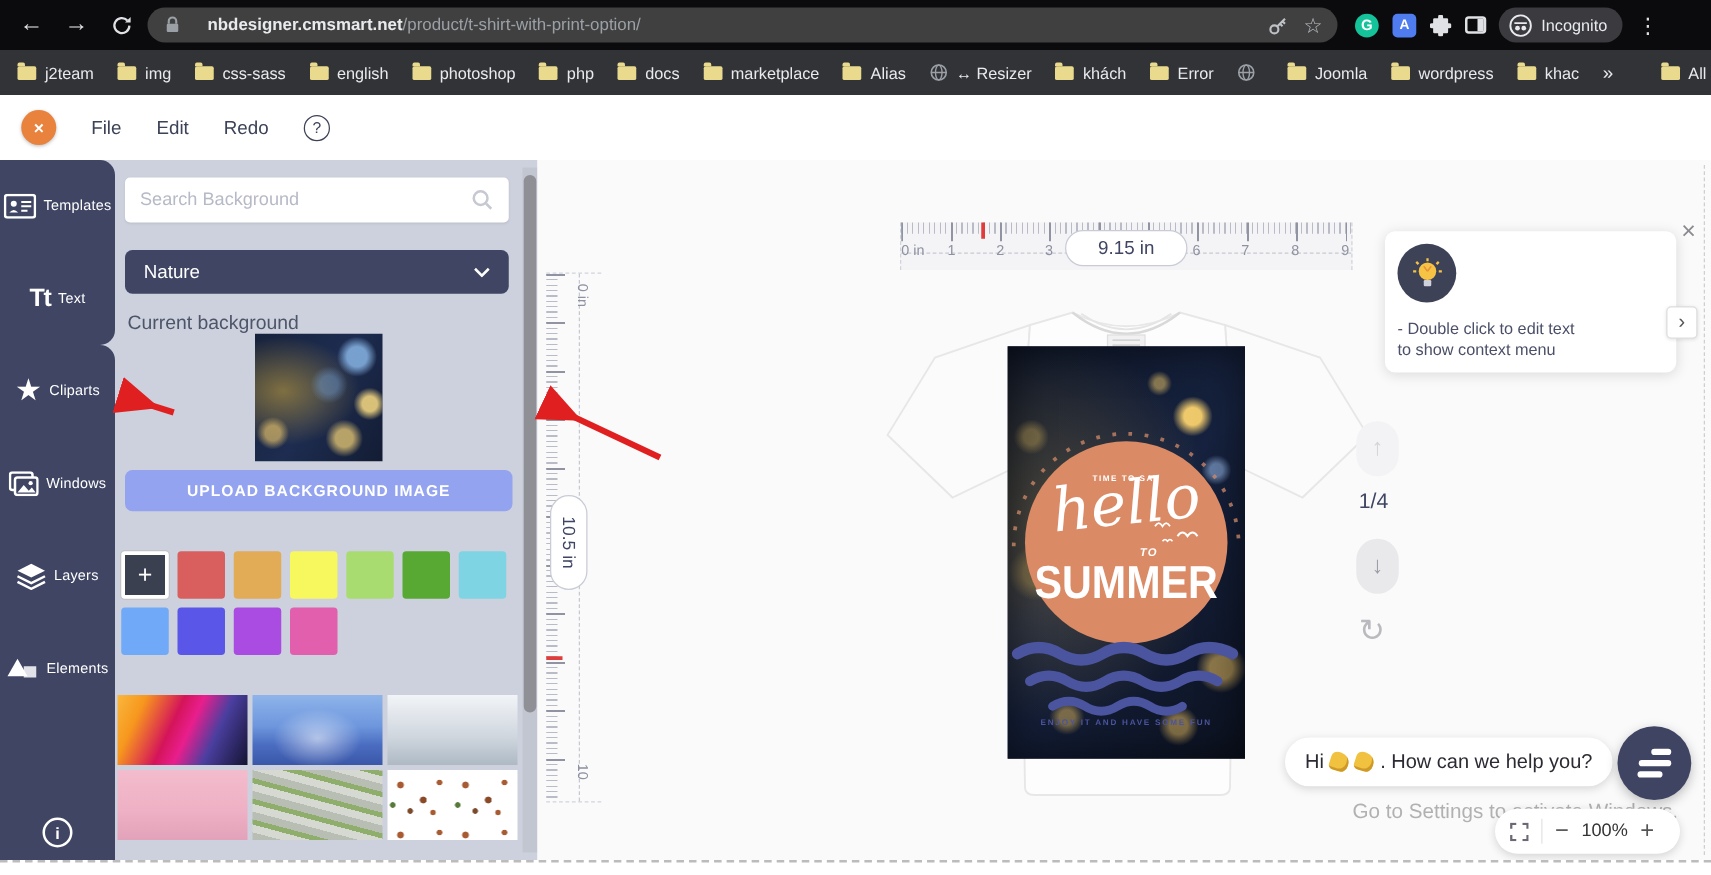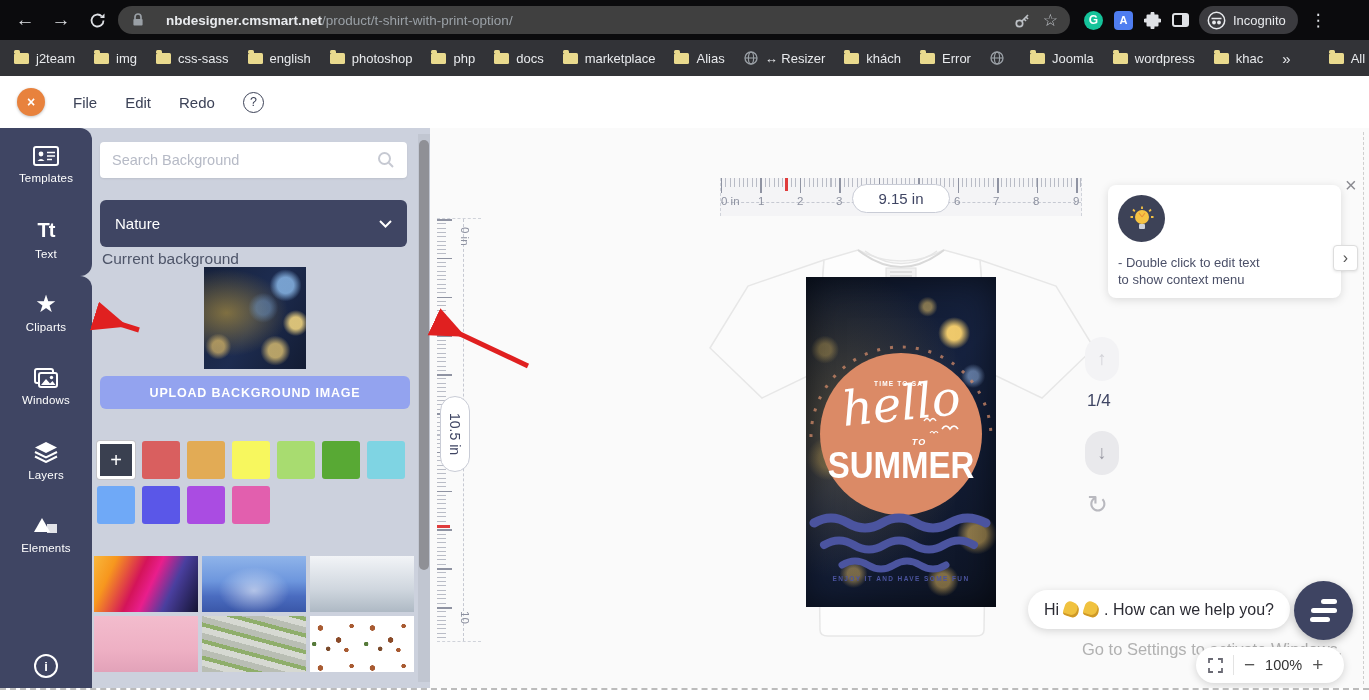--- a/index.html
+++ b/index.html
@@ -55,38 +55,38 @@
     border-radius:4px; display:flex; align-items:center; justify-content:center; }
   .process-btn { position:absolute; left:1254px; top:85px; width:104px; height:38px; background:#3e4462;
     border-radius:4px; color:#fff; font-size:15px; display:flex; align-items:center; justify-content:center; gap:8px; }
 
   
   .sidebar { position:absolute; left:0; top:128px; width:92px; height:560px; background:#ccd1dd;
     display:flex; flex-direction:column; }
   .sb-block { background:#3f4563; display:flex; flex-direction:column; }
   .sb-block.top { border-radius:0 12px 12px 0; height:148px; }
   .sb-block.bottom { border-radius:0 12px 0 0; flex:1; }
-  .sb-item { height:74px; display:flex; flex-direction:column; align-items:center; justify-content:center;
+  .sb-item { height:74px; display:flex; flex-direction:row; align-items:center; justify-content:center;
     gap:6px; color:#fff; }
   .sb-item .sb-label { font-size:11.5px; letter-spacing:.2px; }
   .sb-item.active { color:#3f4563; height:74px; }
   .sb-info { margin-top:auto; margin-bottom:10px; display:flex; justify-content:center; }
   .info-circle { width:24px; height:24px; border-radius:50%; border:2px solid #fff; color:#fff;
     display:flex; align-items:center; justify-content:center; font-size:13px; font-weight:bold; }
   .tt-glyph { font-size:20px; font-weight:bold; color:#fff; letter-spacing:-1px; }
   .star-glyph { font-size:24px; line-height:22px; color:#fff; }
 
   
   .left-panel { position:absolute; left:92px; top:128px; width:338px; height:560px; background:#ccd1dd; }
   .search-box { position:absolute; left:8px; top:14px; width:307px; height:36px; background:#fff;
     border-radius:4px; display:flex; align-items:center; padding:0 12px; box-shadow:0 1px 2px rgba(0,0,0,.08); }
   .search-box input { border:none; outline:none; flex:1; font-size:14.5px; color:#555;
     font-family:"Liberation Sans",sans-serif; background:transparent; }
   .search-box input::placeholder { color:#b6bac6; }
-  .cat-dd { position:absolute; left:8px; top:72px; width:307px; height:47px; background:#3f4563;
+  .cat-dd { position:absolute; left:8px; top:72px; width:307px; height:35px; background:#3f4563;
     border-radius:6px; display:flex; align-items:center; justify-content:space-between; padding:0 15px;
     color:#fff; font-size:15px;gap:20px; }
   .cur-label { position:absolute; left:10px; top:122px; color:#4e5569; font-size:15.5px; }
   .cur-thumb { position:absolute; left:112px; top:139px; width:102px; height:102px;
     background:
       radial-gradient(circle at 80% 18%, rgba(150,200,250,.75) 0 8px, transparent 16px),
       radial-gradient(circle at 90% 55%, rgba(250,220,130,.85) 0 6px, transparent 13px),
       radial-gradient(circle at 70% 82%, rgba(250,215,120,.7) 0 7px, transparent 15px),
       radial-gradient(circle at 14% 78%, rgba(245,205,110,.6) 0 6px, transparent 13px),
       radial-gradient(circle at 58% 40%, rgba(120,170,230,.4) 0 7px, transparent 15px),

